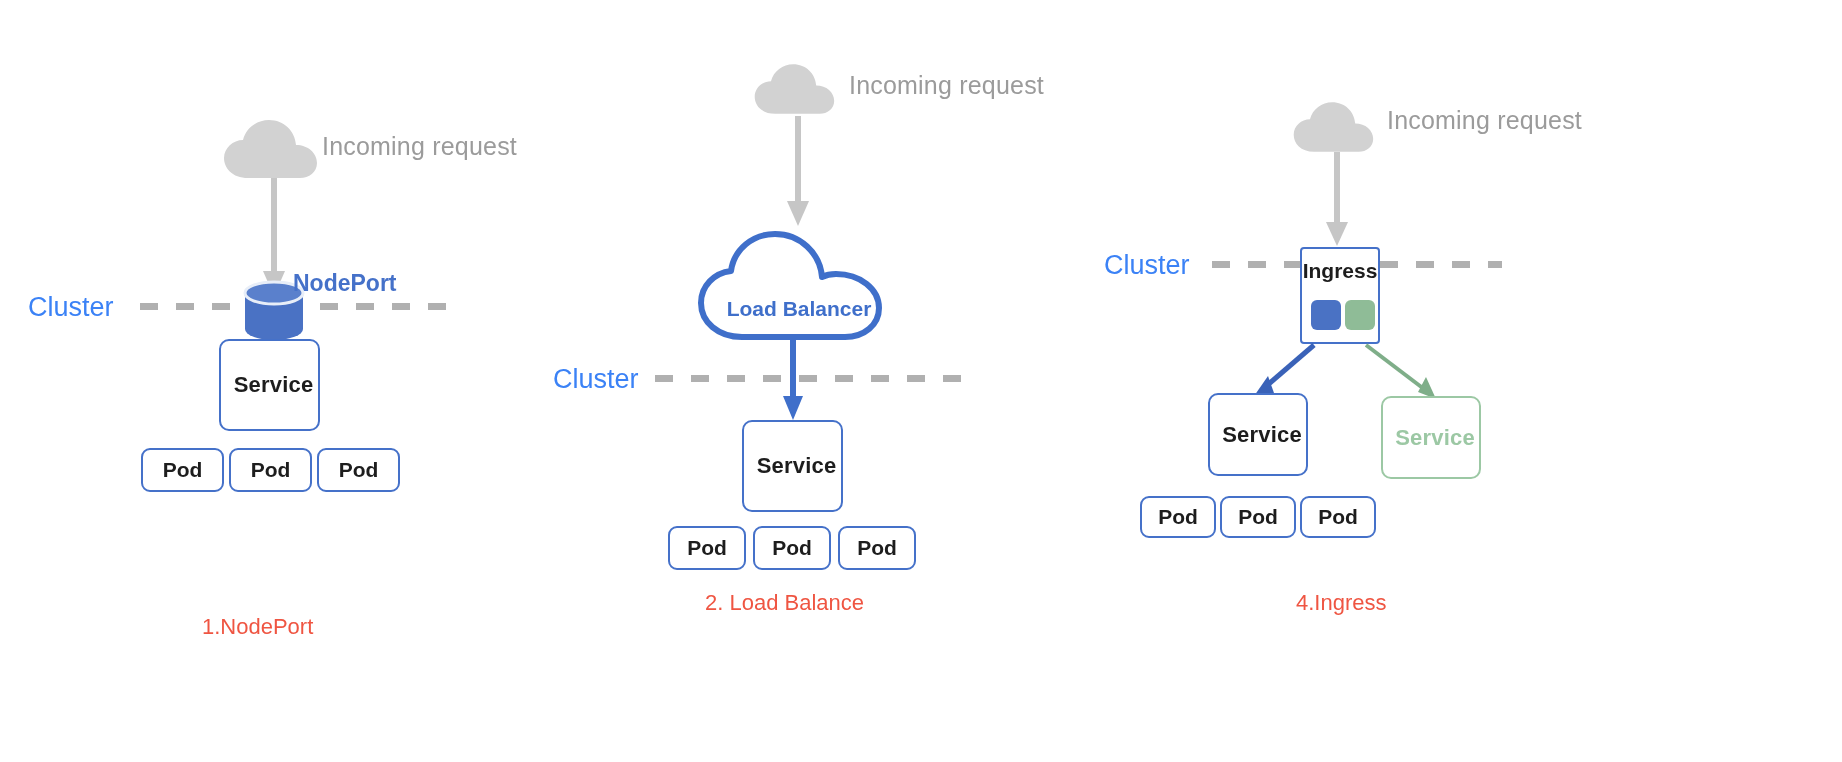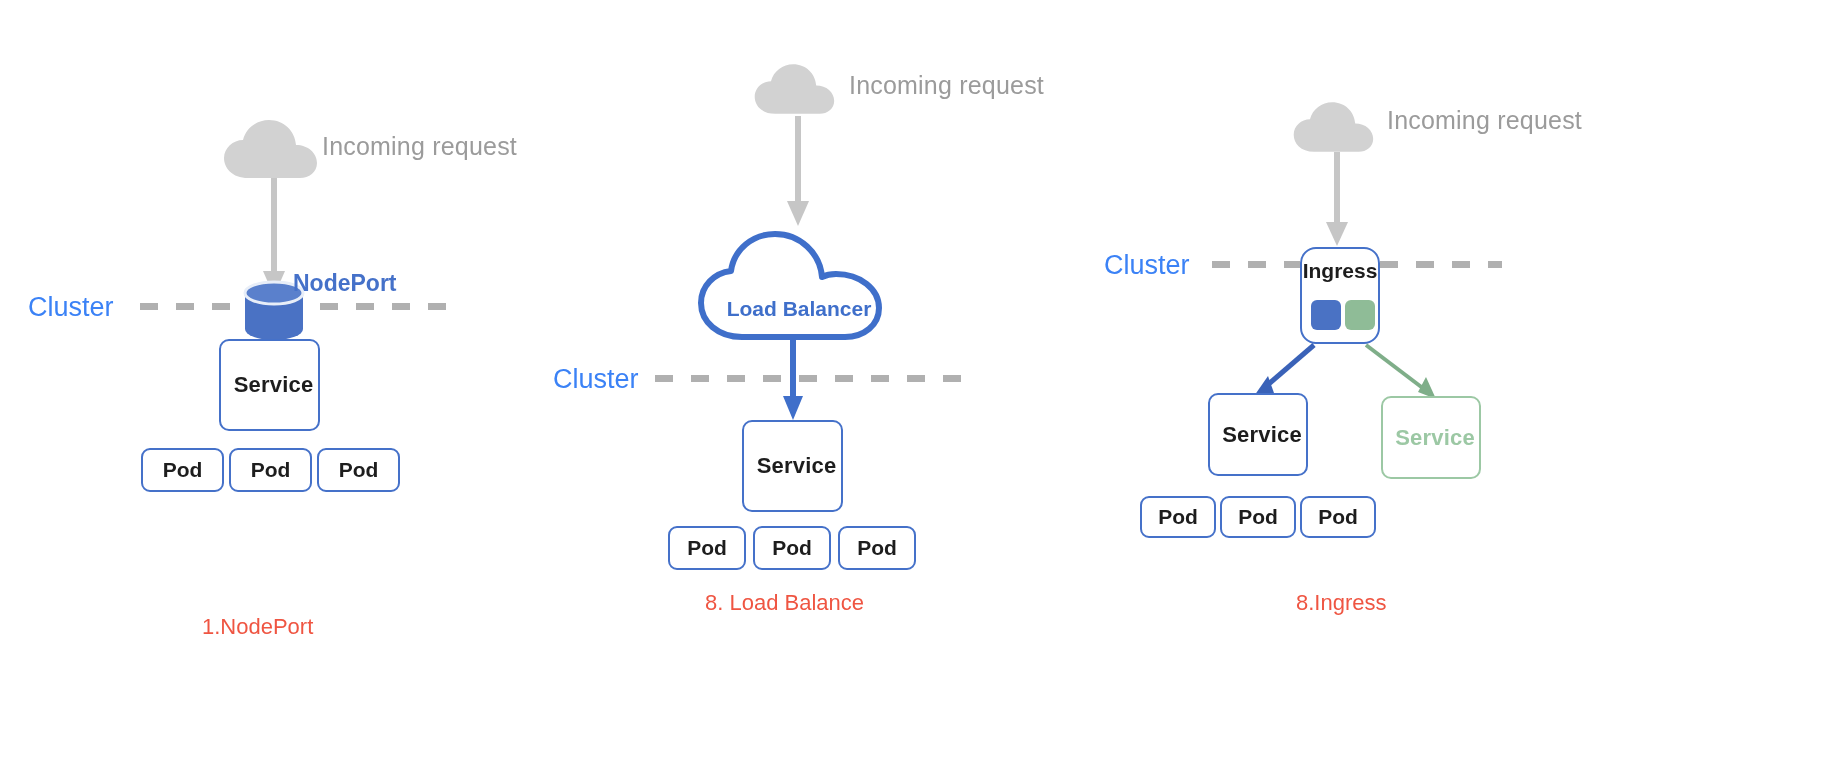--- a/index.html
+++ b/index.html
@@ -67,21 +67,21 @@
     font-size: 22px;
     letter-spacing: 0.2px;
     padding-left: 8px;
   }
   .pod-box {
     font-size: 21px;
     border-radius: 9px;
   }
   .ingress-box {
     font-size: 21px;
-    border-radius: 16px;
+    border-radius: 4px;
     display: block;
   }
   .ingress-title {
     position: absolute;
     top: 10px; left: 0; right: 0;
     text-align: center;
     font-weight: bold;
     font-size: 21px;
     color: #1d1d1d;
   }
@@ -196,21 +196,21 @@
     <div class="box pod-box" style="left:48px; top:526px; width:78px; height:44px;">
       <span>Pod</span>
     </div>
     <div class="box pod-box" style="left:133px; top:526px; width:78px; height:44px;">
       <span>Pod</span>
     </div>
     <div class="box pod-box" style="left:218px; top:526px; width:78px; height:44px;">
       <span>Pod</span>
     </div>
 
-    <div class="caption" style="left:85px; top:590px;">8. Load Balance</div>
+    <div class="caption" style="left:85px; top:590px;">2. Load Balance</div>
   </div>
 
   <div class="panel" style="left:1220px; width:622px;">
 
     <svg style="left:72px; top:100px;" width="94" height="54" viewBox="0 0 110 62">
       <path d="M26 60 C10 60 2 50 2 40 C2 30 11 22 21 22 C24 10 35 2 47 2
                C62 2 73 13 74 27 C86 27 95 35 95 45 C95 54 87 60 78 60 Z" fill="#d2d2d2"></path>
     </svg>
     <div class="cloud-text" style="left:167px; top:106px;">Incoming request</div>
 
@@ -250,16 +250,16 @@
     <div class="box pod-box" style="left:-80px; top:496px; width:76px; height:42px;">
       <span>Pod</span>
     </div>
     <div class="box pod-box" style="left:0px; top:496px; width:76px; height:42px;">
       <span>Pod</span>
     </div>
     <div class="box pod-box" style="left:80px; top:496px; width:76px; height:42px;">
       <span>Pod</span>
     </div>
 
-    <div class="caption" style="left:76px; top:590px;">8.Ingress</div>
+    <div class="caption" style="left:76px; top:590px;">4.Ingress</div>
   </div>
 
 </div>
 
 </body></html>

